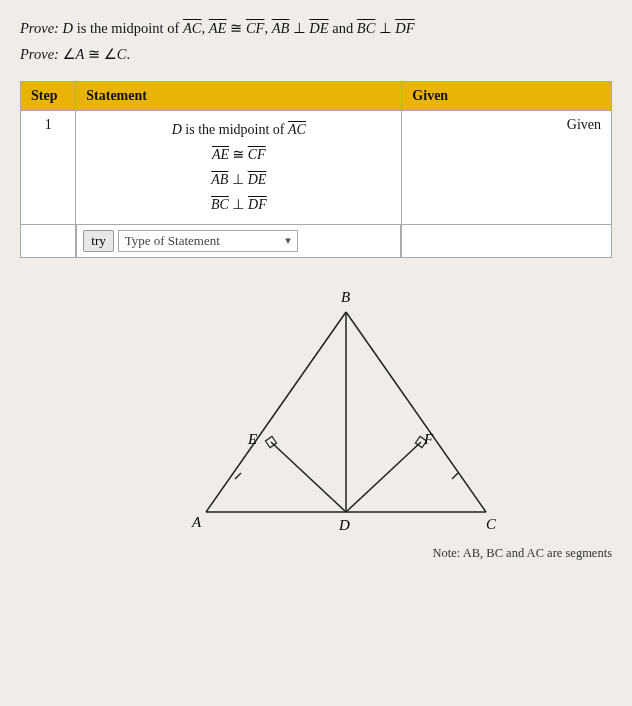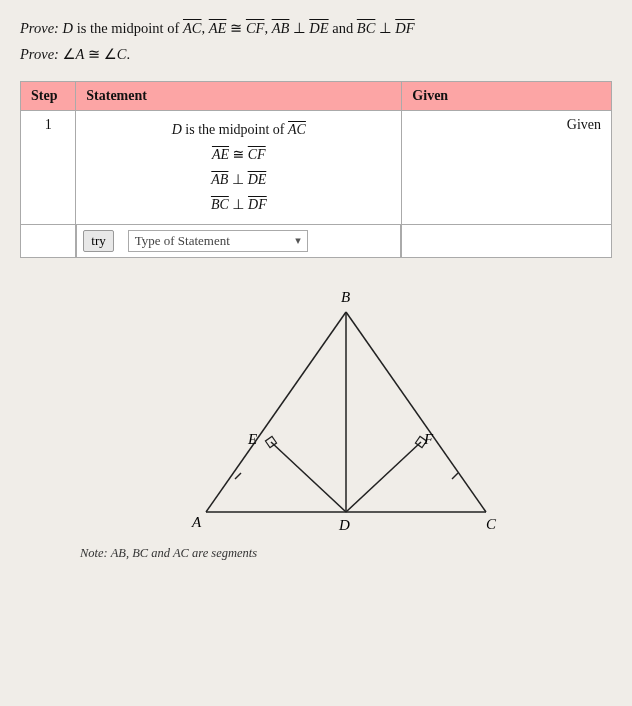--- a/index.html
+++ b/index.html
@@ -33,21 +33,21 @@
       border-collapse: collapse;
       background: #fff;
       margin-bottom: 14px;
     }
     .proof-table th {
       border: 1px solid #aaa;
       padding: 6px 10px;
       font-weight: bold;
       font-size: 14px;
       text-align: left;
-      background: #fca5a5;
+      background: #eab308;
     }
     .proof-table td {
       border: 1px solid #aaa;
       padding: 6px 10px;
       vertical-align: top;
       font-size: 14px;
     }
     .step-cell {
       text-align: center;
       width: 40px;
@@ -71,21 +71,21 @@
       padding: 5px 6px;
     }
     .try-btn {
       display: inline-block;
       border: 1px solid #999;
       background: #e8e8e8;
       padding: 2px 7px;
       font-size: 13px;
       cursor: pointer;
       border-radius: 2px;
-      margin-right: 14px;
+      margin-right: 4px;
       font-family: Georgia, serif;
     }
     .type-select-wrapper {
       display: inline-flex;
       align-items: center;
       border: 1px solid #aaa;
       background: #fff;
       padding: 2px 6px;
       font-size: 13px;
       min-width: 180px;
@@ -104,26 +104,25 @@
 
     
     .diagram-area {
       display: flex;
       justify-content: center;
       padding: 10px 0 0 60px;
       position: relative;
     }
 
     .note-line {
-      text-align: left;
+      text-align: right;
       font-size: 12.5px;
       color: #333;
       margin-top: 4px;
       padding-left: 60px;
-      font-style: italic;
     }
   </style>
 </head>
 <body>
 
 <div class="given-line">
   <span><em>Prove: D</em> is the midpoint of <span class="overline math">AC</span>, <span class="math overline">AE</span> ≅ <span class="math overline">CF</span>, <span class="math overline">AB</span> ⊥ <span class="math overline">DE</span> and <span class="math overline">BC</span> ⊥ <span class="math overline">DF</span></span>
 </div>
 
 <div class="prove-line">

